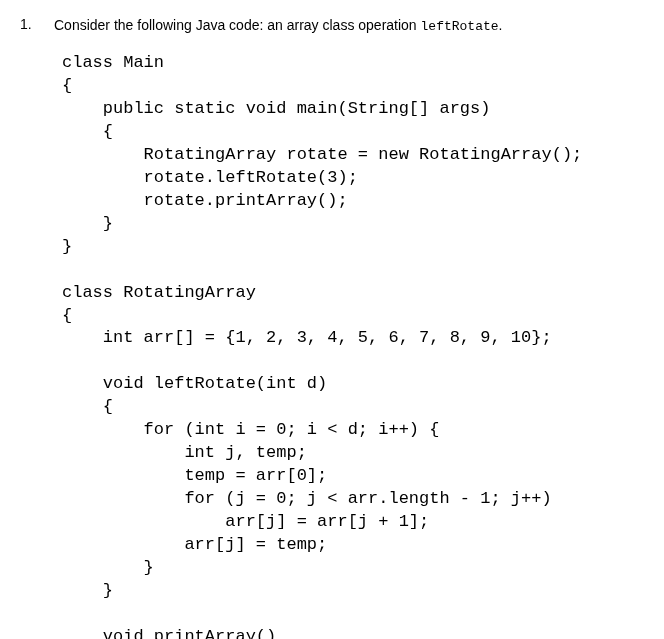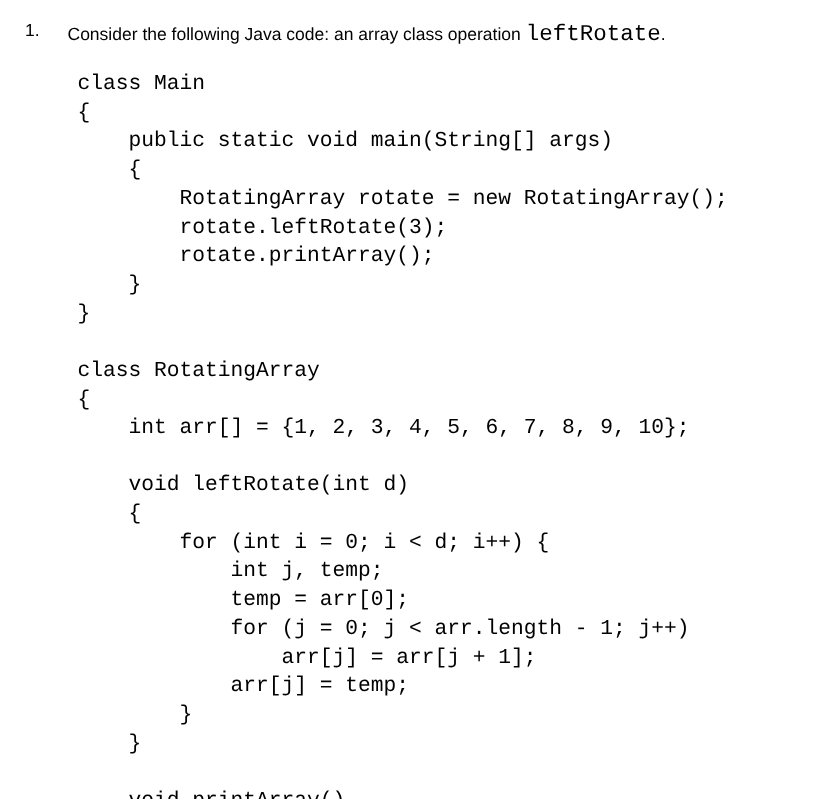--- a/index.html
+++ b/index.html
@@ -23,21 +23,21 @@
     .question-number {
       font-weight: normal;
       min-width: 18px;
     }
     .question-text {
       flex: 1;
       line-height: 1.4;
     }
     .inline-code {
       font-family: "Courier New", Courier, monospace;
-      font-size: 18px;
+      font-size: 13px;
     }
     .code-block {
       font-family: "Courier New", Courier, monospace;
       font-size: 17px;
       white-space: pre;
       margin-left: 42px;
       line-height: 1.35;
     }
   </style>
 </head>

